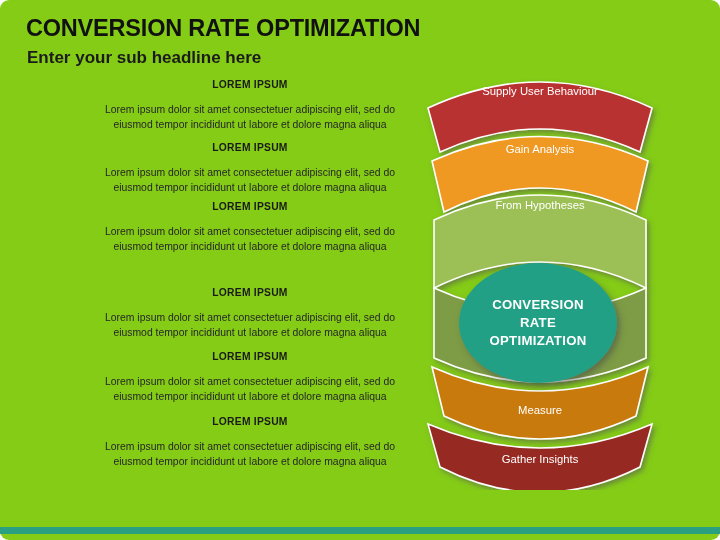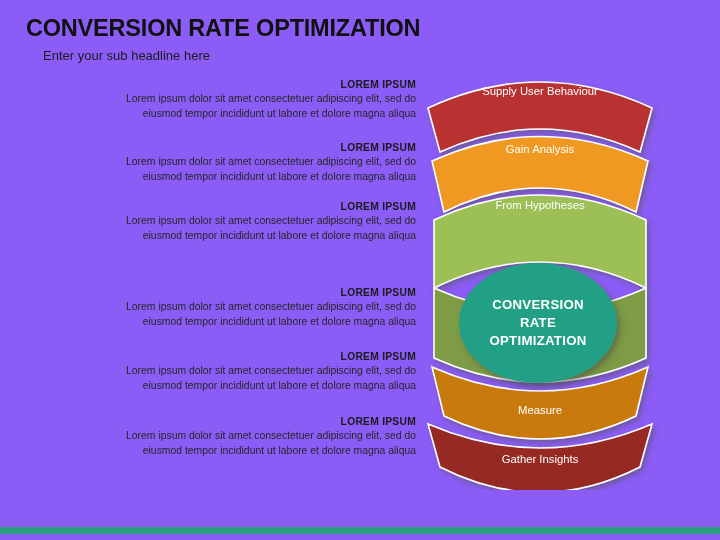--- a/index.html
+++ b/index.html
@@ -10,69 +10,69 @@
     width: 720px;
     height: 540px;
     background: #ffffff;
     font-family: "Liberation Sans", sans-serif;
     overflow: hidden;
     position: relative;
   }
   .slide {
     position: absolute;
     inset: 0;
-    background: #8b5cf6;
+    background: #84cc16;
+    border-radius: 9px;
   }
   
   .title {
     position: absolute;
     left: 26px;
     top: 15px;
     font-size: 23.5px;
     font-weight: bold;
     letter-spacing: -0.2px;
     color: #111111;
     white-space: nowrap;
   }
   .subtitle {
     position: absolute;
     left: 27px;
     top: 48px;
-    font-size: 13px;
-    font-weight: normal;
+    font-size: 17px;
+    font-weight: bold;
     color: #1b1b1b;
     white-space: nowrap;
-    margin-left: 16px;
   }
   
   .text-col {
     position: absolute;
     left: 84px;
     top: 78px;
     width: 332px;
     height: 400px;
   }
   .text-block {
     position: absolute;
     width: 332px;
-    text-align: right;
+    text-align: center;
   }
   .tb-head {
     font-size: 10.3px;
     font-weight: bold;
     color: #1a1a1a;
     letter-spacing: 0.25px;
     line-height: 13px;
   }
   .tb-body {
     font-size: 10.4px;
     font-weight: normal;
     color: #262626;
     line-height: 14.5px;
-    margin-top: 1px;
+    margin-top: 12px;
   }
   
   .funnel {
     position: absolute;
     left: 414px;
     top: 70px;
     width: 252px;
     height: 420px;
   }
   .funnel svg {

